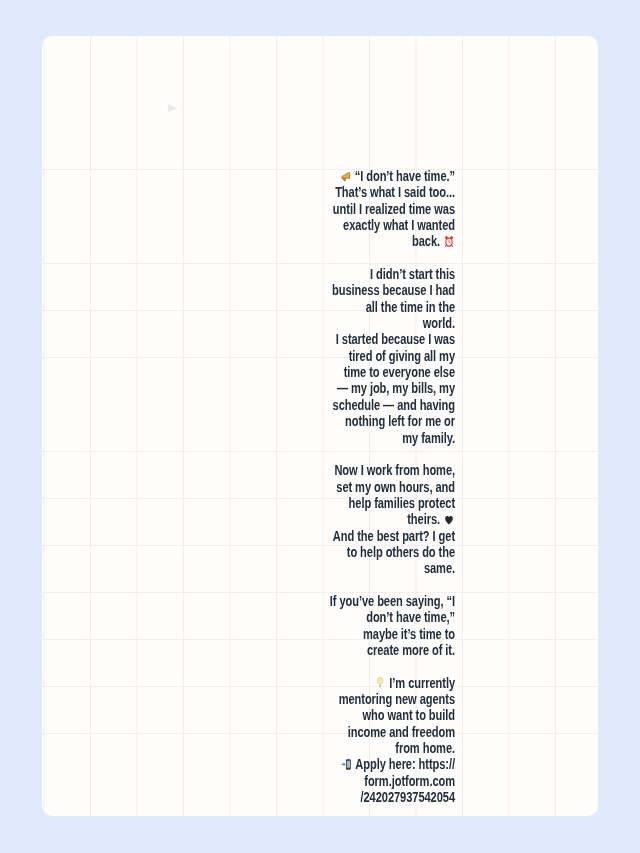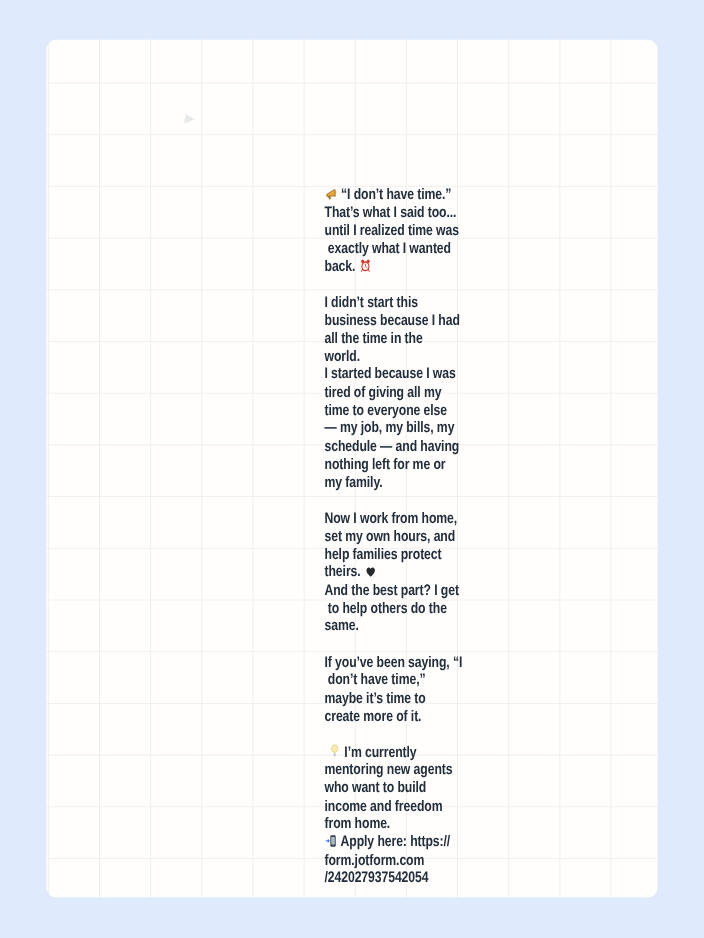--- a/index.html
+++ b/index.html
@@ -20,20 +20,21 @@
     position: absolute;
     left: 42px; top: 36px;
     width: 556px; height: 780px;
     background-color: #fffefc;
     border-radius: 10px;
     background-image:
       linear-gradient(to right, #f0eeeb 1px, transparent 1px),
       linear-gradient(to bottom, #f2efee 1px, transparent 1px);
     background-size: 46.5px 47px;
     background-position: 1.5px 39px;
+    text-align: right;
   }
   .cursor-artifact {
     position: absolute;
     left: 126px; top: 68px;
     width: 0; height: 0;
     border-top: 4px solid transparent;
     border-bottom: 5px solid transparent;
     border-left: 9px solid #dcdddf;
     opacity: 0.65;
     transform: rotate(8deg);

